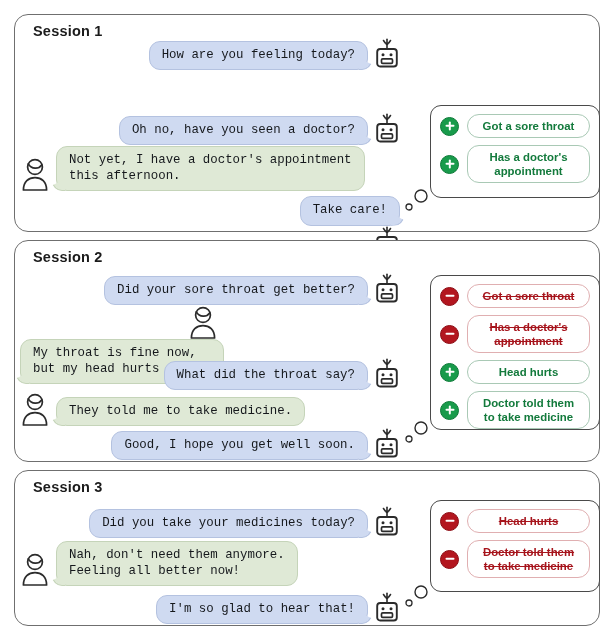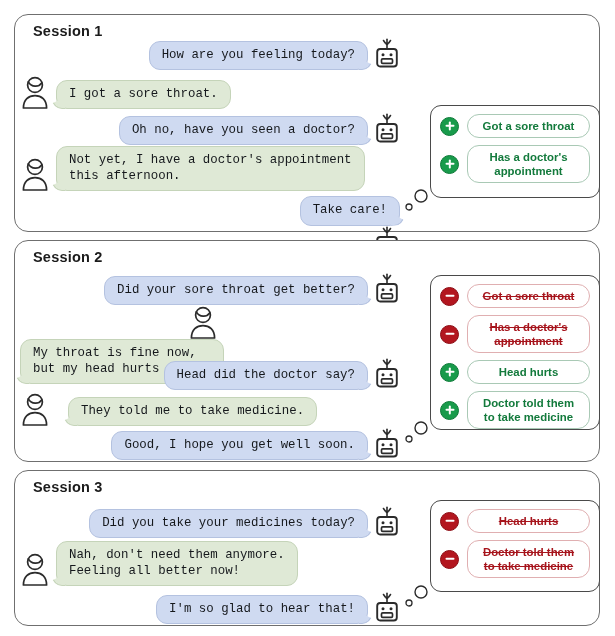--- a/index.html
+++ b/index.html
@@ -213,28 +213,20 @@
           <line x1="16.5" y1="2.5" x2="14.7" y2="5"></line>
           <line x1="13" y1="1.2" x2="13" y2="4"></line>
         </g>
         <circle cx="13" cy="5.6" r="1.7" fill="#2b2b2b"></circle>
         <rect x="3.2" y="11" width="19.6" height="17.5" rx="3" ry="3" fill="#ffffff" stroke="#2b2b2b" stroke-width="1.9"></rect>
         <circle cx="9" cy="16.8" r="1.5" fill="#2b2b2b"></circle>
         <circle cx="17" cy="16.8" r="1.5" fill="#2b2b2b"></circle>
         <rect x="7.5" y="20.8" width="11" height="4.6" rx="1.2" ry="1.2" fill="#ffffff" stroke="#2b2b2b" stroke-width="1.7"></rect>
       </svg>
     </div>
-    <div class="msg-row user" style="top: 75px; left: 20px;">
-      <svg viewBox="0 0 30 34" class="avatar person">
-        <circle cx="15" cy="10" r="7.4" fill="#ffffff" stroke="#2b2b2b" stroke-width="1.7"></circle>
-        <path d="M8.4 6.8 C11.5 12.4 18.6 12.4 21.7 8.0" fill="none" stroke="#2b2b2b" stroke-width="1.7" stroke-linecap="round"></path>
-        <path d="M3.4 33 C3.4 24.6 8.6 20.6 15 20.6 C21.4 20.6 26.6 24.6 26.6 33 Z" fill="#ffffff" stroke="#2b2b2b" stroke-width="1.7" stroke-linejoin="round"></path>
-      </svg>
-      <div class="bubble user">I got a sore throat.</div>
-    </div>
     <div class="msg-row bot" style="top: 113px; right: 215px; left: auto;">
       <div class="bubble bot">Oh no, have you seen a doctor?</div>
       <svg viewBox="0 0 26 32" class="avatar robot">
         <g fill="none" stroke="#2b2b2b" stroke-width="1.6" stroke-linecap="round">
           <line x1="13" y1="6.5" x2="13" y2="11"></line>
           <line x1="9.5" y1="2.5" x2="11.3" y2="5"></line>
           <line x1="16.5" y1="2.5" x2="14.7" y2="5"></line>
           <line x1="13" y1="1.2" x2="13" y2="4"></line>
         </g>
         <circle cx="13" cy="5.6" r="1.7" fill="#2b2b2b"></circle>
@@ -314,36 +306,36 @@
     <div class="msg-row user" style="top: 305px; left: 20px; flex-direction: column;">
       <svg viewBox="0 0 30 34" class="avatar person">
         <circle cx="15" cy="10" r="7.4" fill="#ffffff" stroke="#2b2b2b" stroke-width="1.7"></circle>
         <path d="M8.4 6.8 C11.5 12.4 18.6 12.4 21.7 8.0" fill="none" stroke="#2b2b2b" stroke-width="1.7" stroke-linecap="round"></path>
         <path d="M3.4 33 C3.4 24.6 8.6 20.6 15 20.6 C21.4 20.6 26.6 24.6 26.6 33 Z" fill="#ffffff" stroke="#2b2b2b" stroke-width="1.7" stroke-linejoin="round"></path>
       </svg>
       <div class="bubble user">My throat is fine now,
 but my head hurts a bit.</div>
     </div>
     <div class="msg-row bot" style="top: 358px; right: 215px; left: auto;">
-      <div class="bubble bot">Head did the doctor say?</div>
-      <svg viewBox="0 0 26 32" class="avatar robot">
-        <g fill="none" stroke="#2b2b2b" stroke-width="1.6" stroke-linecap="round">
-          <line x1="13" y1="6.5" x2="13" y2="11"></line>
-          <line x1="9.5" y1="2.5" x2="11.3" y2="5"></line>
-          <line x1="16.5" y1="2.5" x2="14.7" y2="5"></line>
-          <line x1="13" y1="1.2" x2="13" y2="4"></line>
-        </g>
-        <circle cx="13" cy="5.6" r="1.7" fill="#2b2b2b"></circle>
-        <rect x="3.2" y="11" width="19.6" height="17.5" rx="3" ry="3" fill="#ffffff" stroke="#2b2b2b" stroke-width="1.9"></rect>
-        <circle cx="9" cy="16.8" r="1.5" fill="#2b2b2b"></circle>
-        <circle cx="17" cy="16.8" r="1.5" fill="#2b2b2b"></circle>
-        <rect x="7.5" y="20.8" width="11" height="4.6" rx="1.2" ry="1.2" fill="#ffffff" stroke="#2b2b2b" stroke-width="1.7"></rect>
-      </svg>
-    </div>
-    <div class="msg-row user" style="top: 392px; left: 20px; gap: 12px;">
+      <div class="bubble bot">What did the throat say?</div>
+      <svg viewBox="0 0 26 32" class="avatar robot">
+        <g fill="none" stroke="#2b2b2b" stroke-width="1.6" stroke-linecap="round">
+          <line x1="13" y1="6.5" x2="13" y2="11"></line>
+          <line x1="9.5" y1="2.5" x2="11.3" y2="5"></line>
+          <line x1="16.5" y1="2.5" x2="14.7" y2="5"></line>
+          <line x1="13" y1="1.2" x2="13" y2="4"></line>
+        </g>
+        <circle cx="13" cy="5.6" r="1.7" fill="#2b2b2b"></circle>
+        <rect x="3.2" y="11" width="19.6" height="17.5" rx="3" ry="3" fill="#ffffff" stroke="#2b2b2b" stroke-width="1.9"></rect>
+        <circle cx="9" cy="16.8" r="1.5" fill="#2b2b2b"></circle>
+        <circle cx="17" cy="16.8" r="1.5" fill="#2b2b2b"></circle>
+        <rect x="7.5" y="20.8" width="11" height="4.6" rx="1.2" ry="1.2" fill="#ffffff" stroke="#2b2b2b" stroke-width="1.7"></rect>
+      </svg>
+    </div>
+    <div class="msg-row user" style="top: 392px; left: 20px;">
       <svg viewBox="0 0 30 34" class="avatar person">
         <circle cx="15" cy="10" r="7.4" fill="#ffffff" stroke="#2b2b2b" stroke-width="1.7"></circle>
         <path d="M8.4 6.8 C11.5 12.4 18.6 12.4 21.7 8.0" fill="none" stroke="#2b2b2b" stroke-width="1.7" stroke-linecap="round"></path>
         <path d="M3.4 33 C3.4 24.6 8.6 20.6 15 20.6 C21.4 20.6 26.6 24.6 26.6 33 Z" fill="#ffffff" stroke="#2b2b2b" stroke-width="1.7" stroke-linejoin="round"></path>
       </svg>
       <div class="bubble user">They told me to take medicine.</div>
     </div>
     <div class="msg-row bot" style="top: 428px; right: 215px; left: auto;">
       <div class="bubble bot">Good, I hope you get well soon.</div>
       <svg viewBox="0 0 26 32" class="avatar robot">

